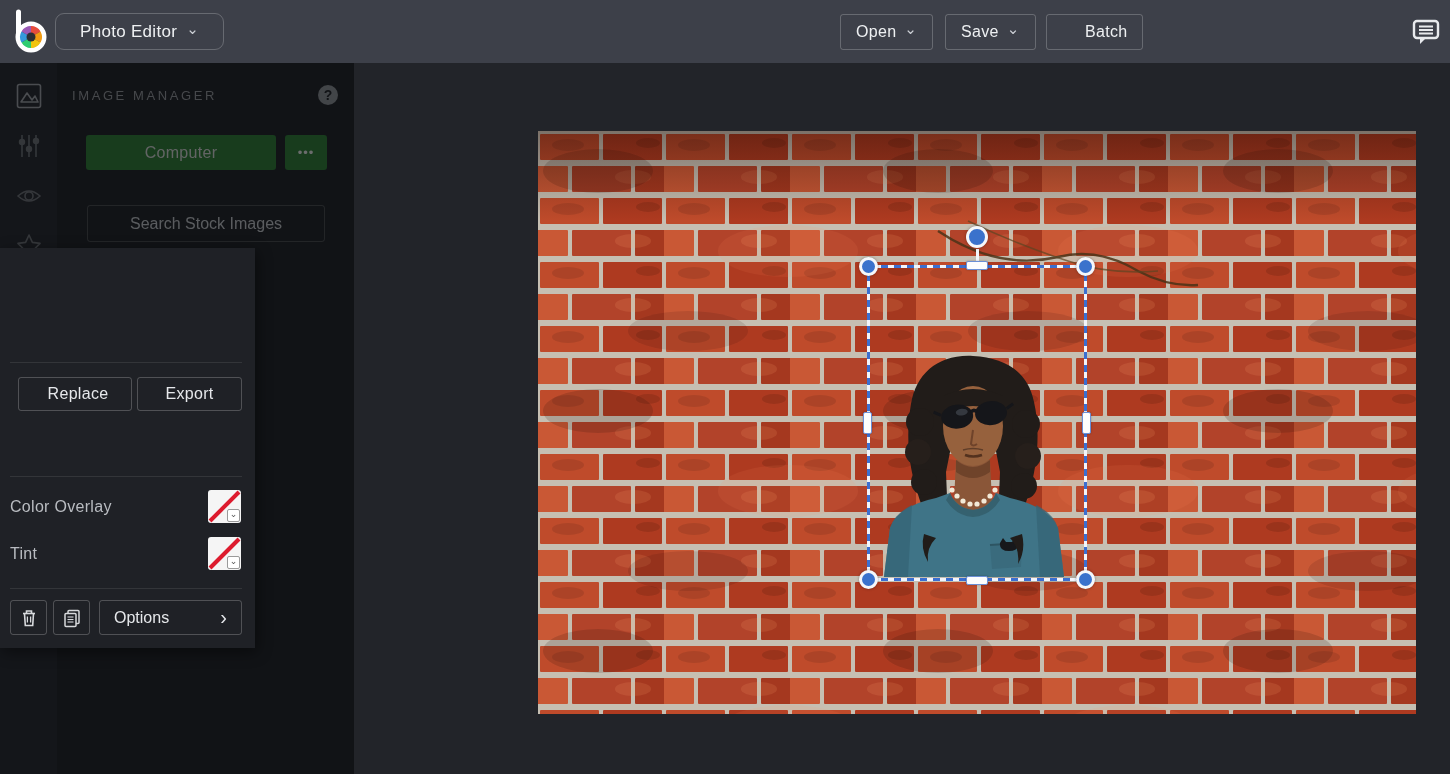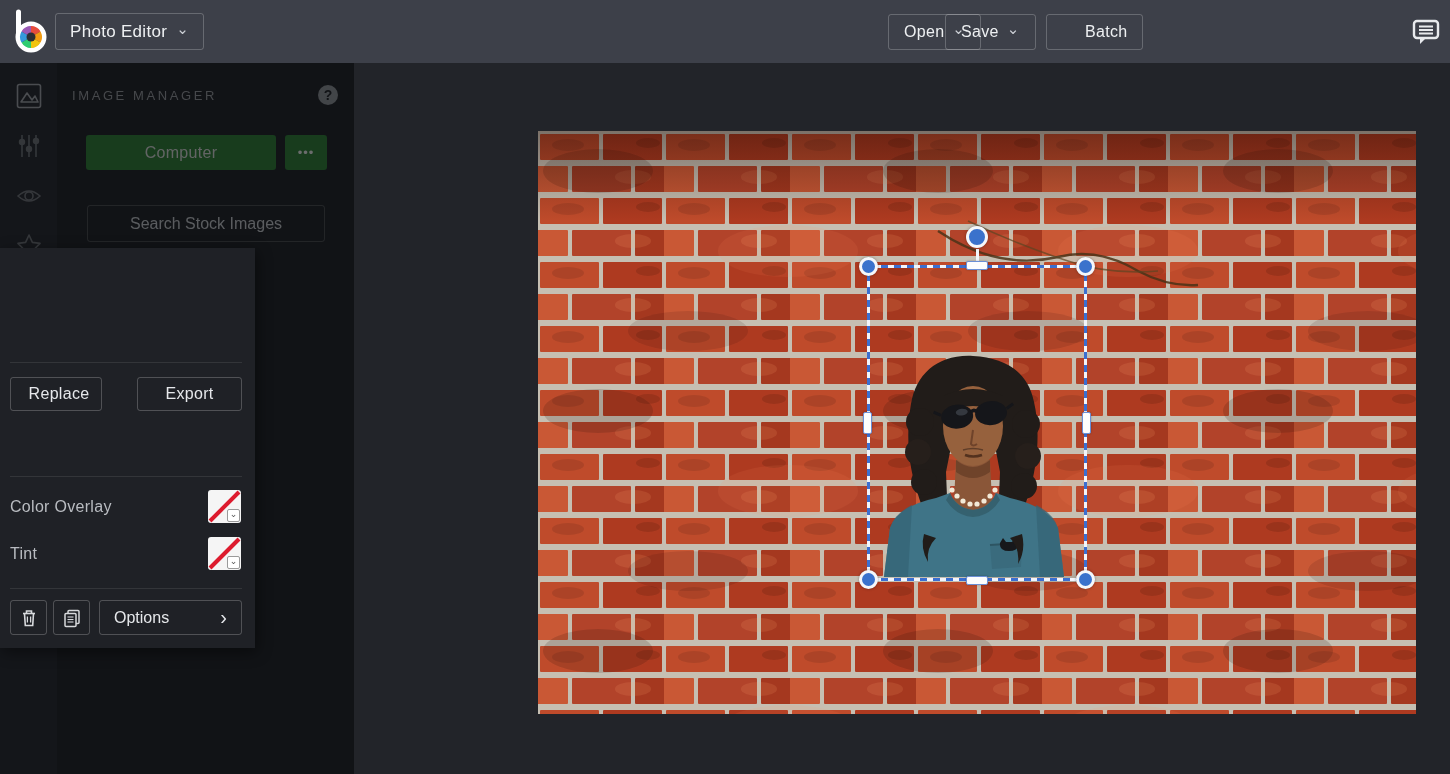--- a/index.html
+++ b/index.html
@@ -2,23 +2,23 @@
 <html><head>
 <meta charset="utf-8">
 <style>
   * { margin:0; padding:0; box-sizing:border-box; }
   html,body { width:1450px; height:774px; overflow:hidden; background:#222429;
     font-family:"Liberation Sans", sans-serif; }
 
   
   .topbar { position:absolute; left:0; top:0; width:1450px; height:63px; background:#3d4049; z-index:40; }
   .logo { position:absolute; left:10px; top:8px; width:40px; height:46px; }
-  .menu-btn { position:absolute; left:55px; top:13px; height:37px; padding:0 14px;
+  .menu-btn { position:absolute; left:55px; top:13px; height:37px; padding:0 24px;
     display:flex; align-items:center; gap:9px; border:1px solid rgba(255,255,255,0.22);
-    border-radius:3px; color:#eef0f2; font-size:17px; letter-spacing:.3px; cursor:pointer; background:transparent; }
+    border-radius:9px; color:#eef0f2; font-size:17px; letter-spacing:.3px; cursor:pointer; background:transparent; }
   .tb-btn { position:absolute; top:14px; height:36px; padding:0 15px; display:flex; align-items:center; gap:8px;
     border:1px solid rgba(255,255,255,0.22); border-radius:3px; color:#eef0f2; font-size:16px;
     letter-spacing:.3px; cursor:pointer; background:transparent; }
   .chev { font-size:15px; color:#cfd2d8; line-height:10px; transform:translateY(-3px); }
   .chat-icon { position:absolute; right:9px; top:17px; width:30px; height:30px; cursor:pointer; }
 
   
   .sidebar { position:absolute; left:0; top:63px; width:57px; height:711px; background:#26282e; z-index:1; }
   .side-icon { position:absolute; left:50%; transform:translateX(-50%); width:26px; height:26px; cursor:pointer; }
 
@@ -101,21 +101,21 @@
       </g>
       <circle cx="21" cy="29" r="4.5" fill="#2c2e34"></circle>
     </svg>
   </div>
 
   <div class="menu-btn">
     <span>Photo Editor</span>
     <span class="chev">⌄</span>
   </div>
 
-  <div class="tb-btn" style="left:840px;margin-left:48px;">
+  <div class="tb-btn" style="left:840px;">
     <span>Open</span>
     <span class="chev">⌄</span>
   </div>
   <div class="tb-btn" style="left:945px;">
     <span>Save</span>
     <span class="chev">⌄</span>
   </div>
   <div class="tb-btn" style="left:1046px;padding-left:38px;">
     <span>Batch</span>
   </div>
@@ -170,21 +170,21 @@
   <button class="btn-more">•••</button>
   <button class="btn-search-stock">Search Stock Images</button>
 </div>
 
 <div class="dim-overlay"></div>
 
 <div class="props">
 
   <div class="divider" style="top:114px;"></div>
 
-  <button class="p-btn" style="left:10px; top:129px; width:92px;padding-left:6px;">Replace</button>
+  <button class="p-btn" style="left:18px; top:129px; width:114px;padding-left:6px;">Replace</button>
   <button class="p-btn" style="left:137px; top:129px; width:105px;">Export</button>
 
   <div class="divider" style="top:228px;"></div>
 
   <div class="p-label" style="top:250px;">Color Overlay</div>
   <div class="swatch" style="top:242px;">
     <svg width="33" height="33" viewBox="0 0 33 33">
       <line x1="2" y1="31" x2="31" y2="2" stroke="#dd1b2e" stroke-width="4"></line>
     </svg>
     <div class="swatch-dd">⌄</div>

